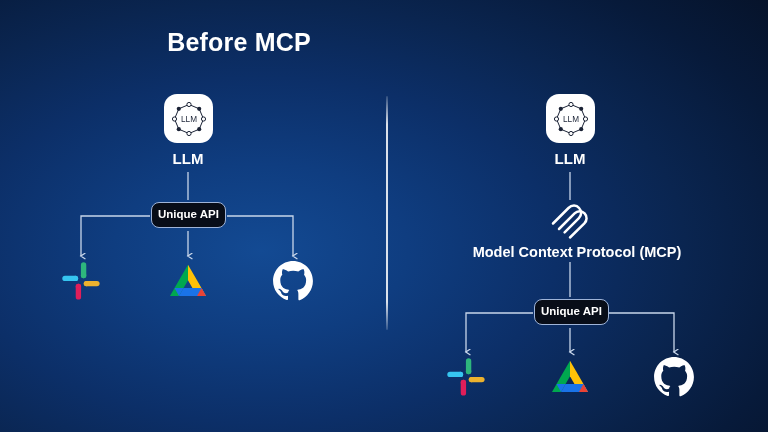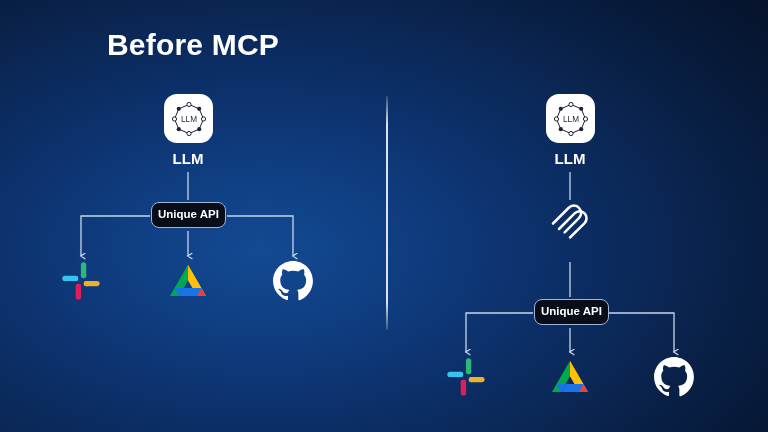--- a/index.html
+++ b/index.html
@@ -22,24 +22,25 @@
         #071a3a 60%,
         #061228 74%,
         #050c1c 86%,
         #040811 100%);
   }
   
   .panel-title {
     position: absolute;
     top: 28px;
     color: #ffffff;
-    font-size: 30px;
+    font-size: 25px;
     font-weight: bold;
     letter-spacing: 0.2px;
     white-space: nowrap;
+    padding-left: 46px;
   }
   #title-before { left: 0; width: 386px; text-align: center; }
   #title-after  { left: 386px; width: 382px; text-align: center; }
 
   
   #divider {
     position: absolute;
     left: 386px;
     top: 96px;
     width: 2px;
@@ -231,20 +232,21 @@
     </svg>
   </div>
   <div class="llm-label" style="left:510px; top:150px; width:120px;">LLM</div>
 
   <svg id="mcp-logo" viewBox="0 0 44 40">
     <g fill="none" stroke="#ffffff" stroke-width="2.5" stroke-linecap="round" stroke-linejoin="round">
       <path d="M5,23.5 L20.5,8 c3.2,-3.2 8,-3.2 10.6,0 c2.8,2.9 2.6,7.4 -0.2,10.2 L16.6,32.4"></path>
       <path d="M11,29 L26.6,13.4 c2.8,-2.8 7.3,-2.9 10,0 c2.7,2.8 2.6,7.2 -0.2,10 L22,37.5"></path>
     </g>
   </svg>
+  <div id="mcp-label">Model Context Protocol (MCP)</div>
 
   <div class="api-box" style="left:534px; top:299px;">Unique API</div>
 
   <div class="svc" style="left:443px; top:354px;">
     <svg viewBox="0 0 48 48" width="46" height="46">
       <rect x="4.5" y="18.5" width="16.5" height="5.6" rx="2.8" fill="#36C5F0"></rect>
       <rect x="15.4" y="18.5" width="5.6" height="5.6" rx="2.8" fill="#36C5F0"></rect>
       <rect x="23.9" y="4.5" width="5.6" height="16.5" rx="2.8" fill="#2EB67D"></rect>
       <rect x="23.9" y="15.4" width="5.6" height="5.6" rx="2.8" fill="#2EB67D"></rect>
       <rect x="18.5" y="26.9" width="5.6" height="16.5" rx="2.8" fill="#E01E5A"></rect>

